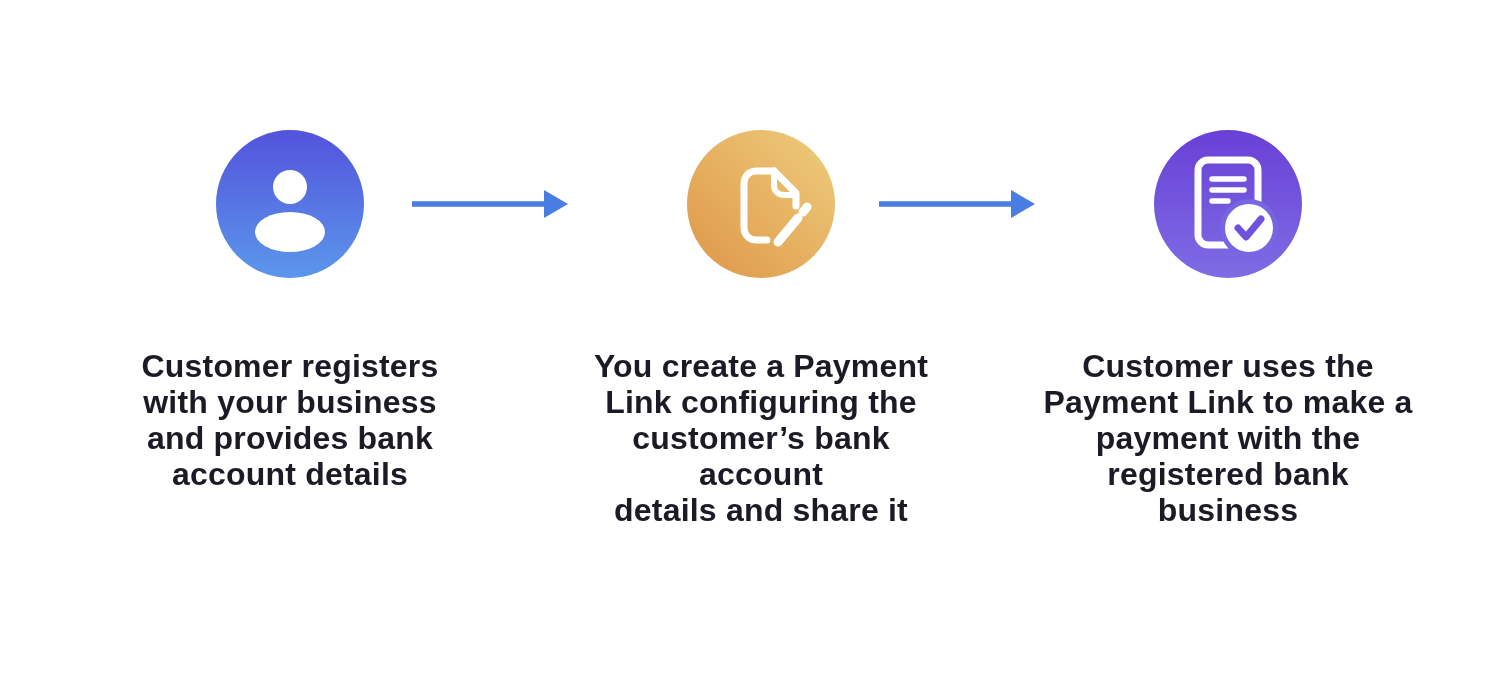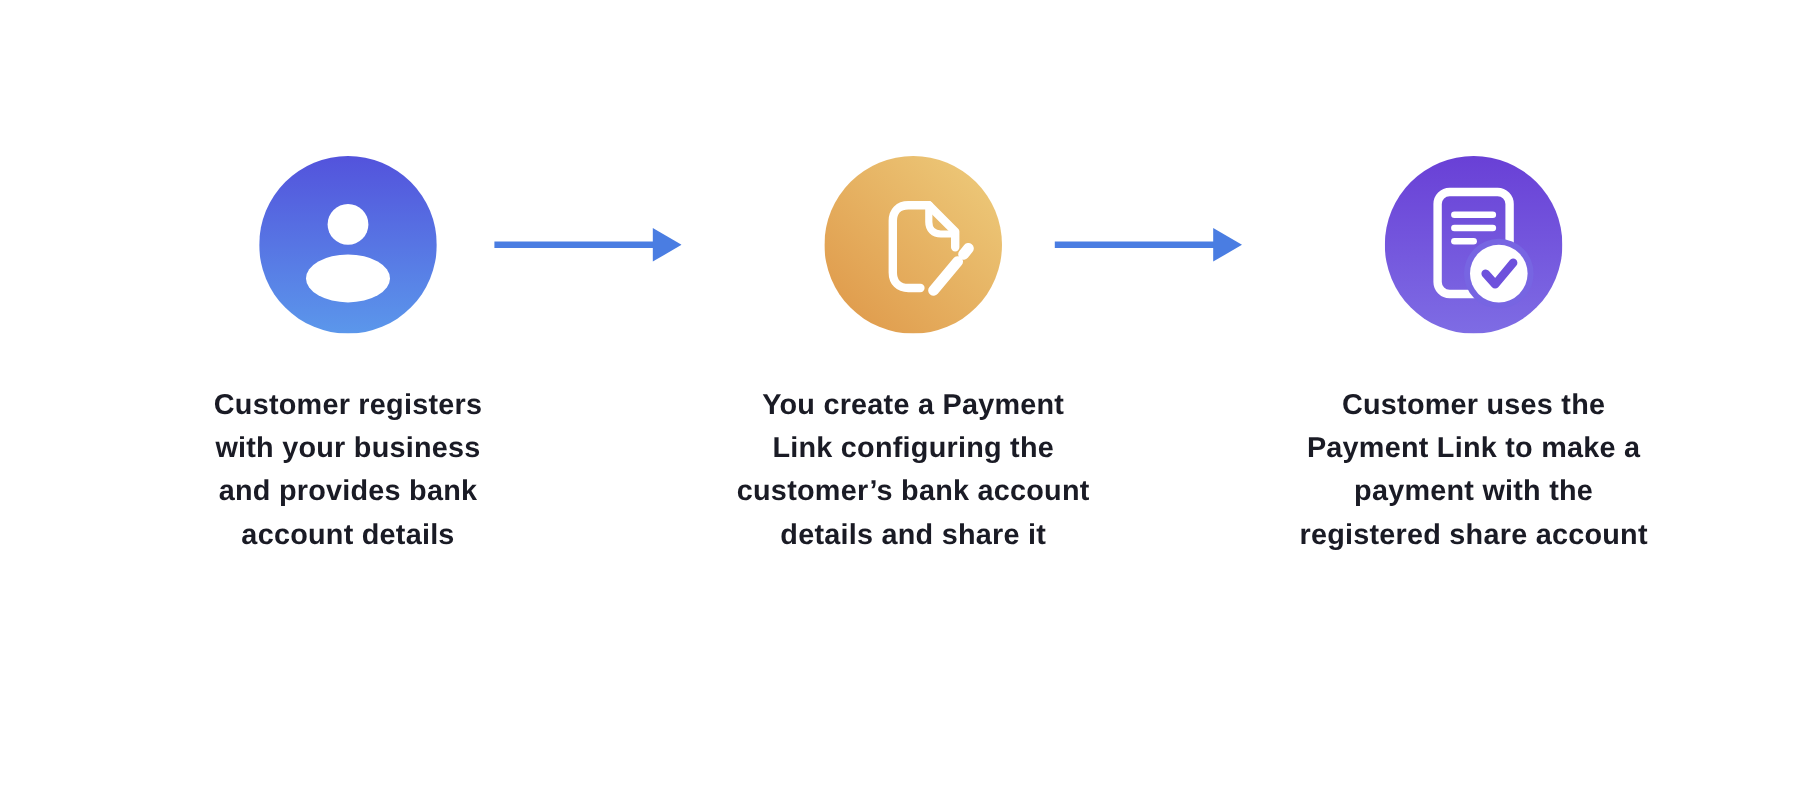--- a/index.html
+++ b/index.html
@@ -25,22 +25,22 @@
   }
   .step-1 { left: 101px; }
   .step-2 { left: 572px; }
   .step-3 { left: 1039px; }
   .step-icon {
     width: 148px;
     height: 148px;
     display: block;
   }
   .step-caption {
-    margin-top: 42px;
-    font-size: 24px;
+    margin-top: 70px;
+    font-size: 32px;
     font-weight: 700;
     line-height: 36px;
     text-align: center;
     color: #1A1B25;
     white-space: pre-line;
     letter-spacing: 0.2px;
   }
   .arrow {
     position: absolute;
     top: 186px;
@@ -117,16 +117,16 @@
       <line x1="58" y1="49" x2="90" y2="49" stroke="#ffffff" stroke-width="5.5" stroke-linecap="round"></line>
       <line x1="58" y1="60" x2="90" y2="60" stroke="#ffffff" stroke-width="5.5" stroke-linecap="round"></line>
       <line x1="58" y1="71" x2="74" y2="71" stroke="#ffffff" stroke-width="5.5" stroke-linecap="round"></line>
       <circle cx="95" cy="98" r="29" fill="#7765E2"></circle>
       <circle cx="95" cy="98" r="24" fill="#ffffff"></circle>
       <path d="M84 98 l8 9 l15 -18" fill="none" stroke="#6E51DC" stroke-width="7" stroke-linecap="round" stroke-linejoin="round"></path>
     </svg>
     <div class="step-caption">Customer uses the
 Payment Link to make a
 payment with the
-registered share account</div>
+registered bank business</div>
   </div>
 
 </div>
 
 </body></html>

